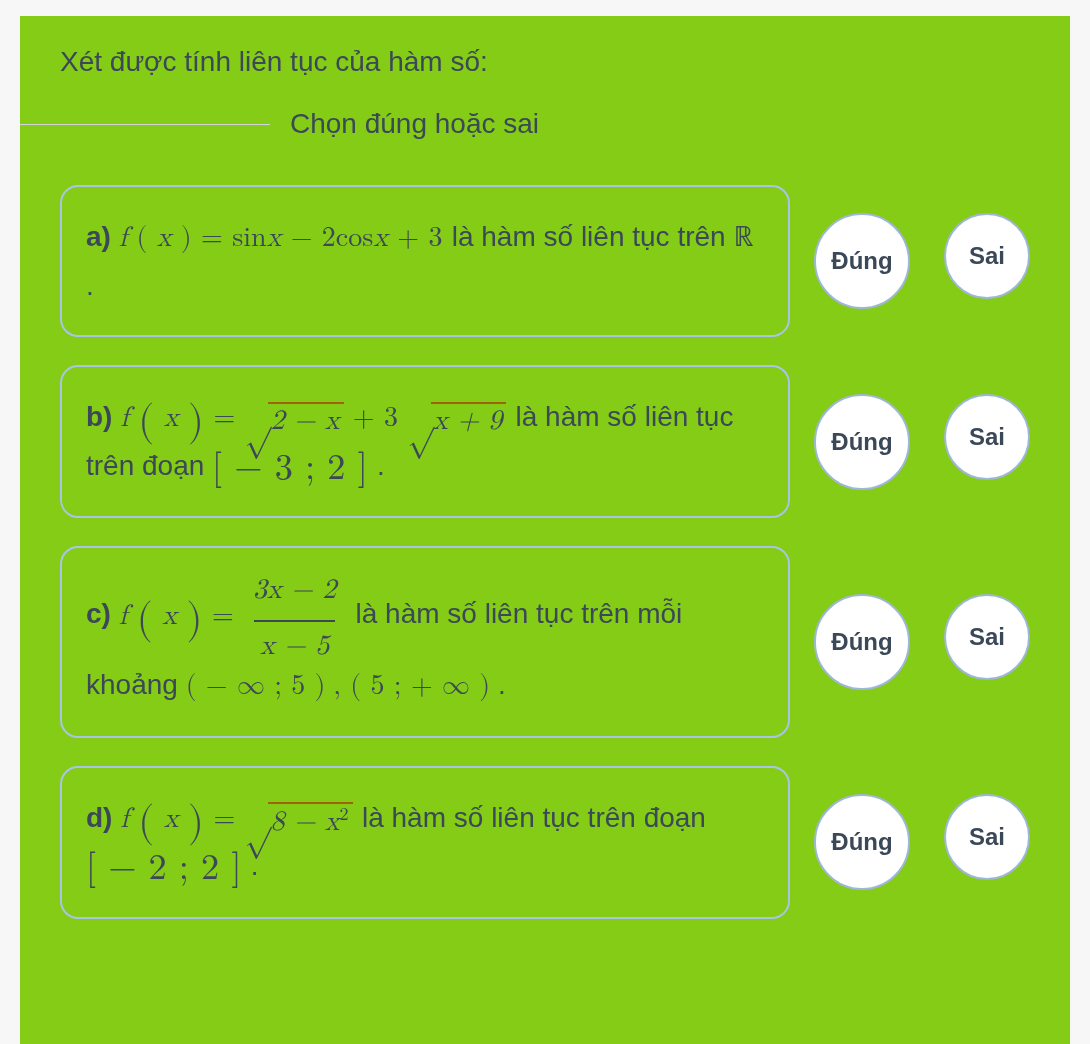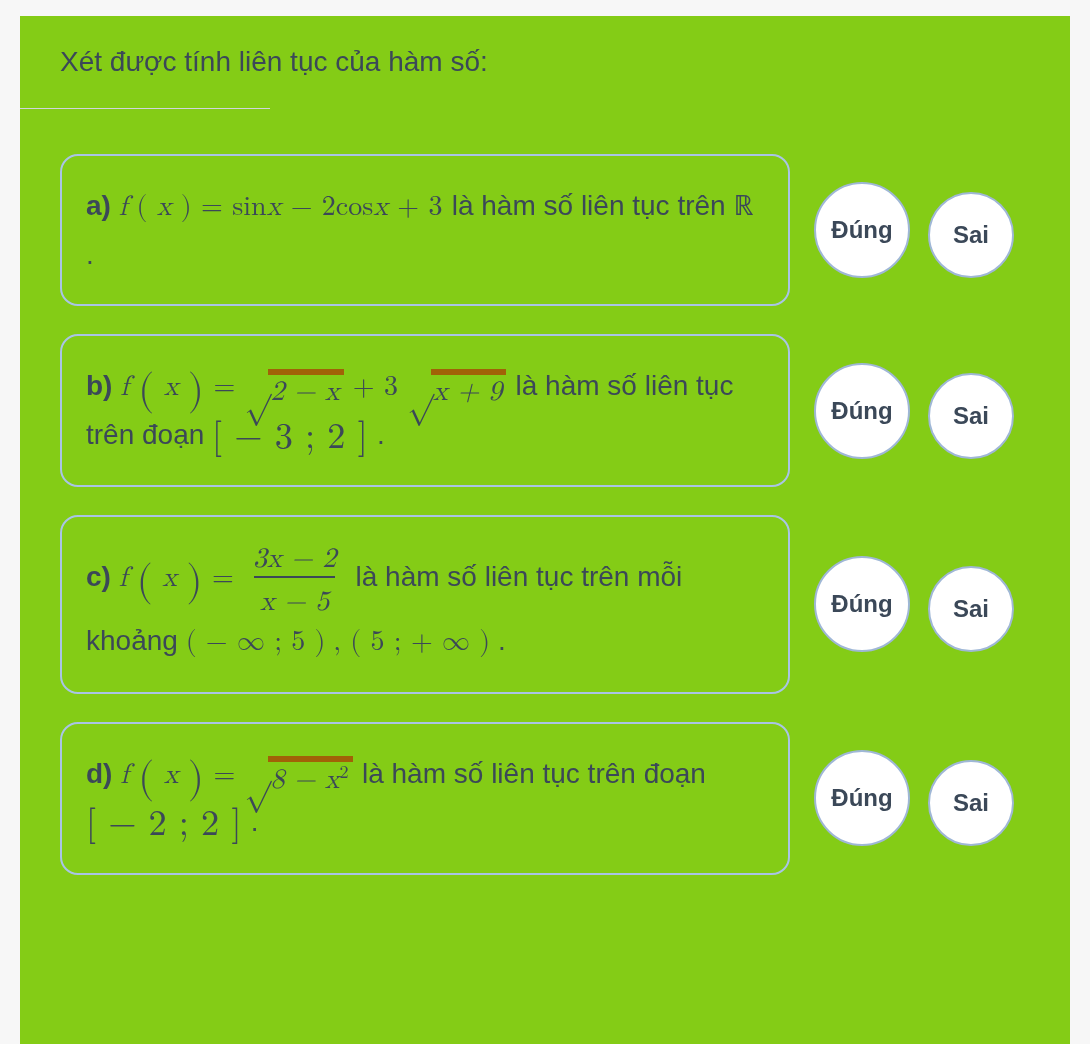--- a/index.html
+++ b/index.html
@@ -60,22 +60,22 @@
     line-height: 1.7;
     min-height: 140px;
     display: flex;
     align-items: center;
   }
   .option-content {
     width: 100%;
   }
   .buttons {
     display: flex;
-    gap: 18px;
-    align-items: flex-end;
+    gap: 34px;
+    align-items: flex-start;
   }
   .circle-btn {
     width: 96px;
     height: 96px;
     border: 2px solid #9fb7d6;
     border-radius: 50%;
     background: #ffffff;
     display: flex;
     align-items: center;
     justify-content: center;
@@ -104,31 +104,32 @@
     align-items: flex-start;
     vertical-align: middle;
   }
   .sqrt .radical {
     font-style: normal;
     font-size: 1.15em;
     line-height: 1;
     margin-right: -3px;
   }
   .sqrt .radicand {
-    border-top: 6px solid #a16207;
+    border-top: 2px solid #a16207;
     padding: 0 4px 0 2px;
     line-height: 1.2;
   }
   .frac {
     display: inline-flex;
     flex-direction: column;
     align-items: center;
     vertical-align: middle;
     margin: 0 4px;
     line-height: 1.1;
+    gap: 13px;
   }
   .frac .num {
     padding: 0 6px 2px 6px;
   }
   .frac .den {
     border-top: 2px solid #3b4858;
     padding: 8px 6px 0 6px;
   }
   .big-paren {
     font-size: 1.5em;
@@ -147,20 +148,21 @@
 </style>
 </head>
 <body>
 
 <div class="container">
 
   <div class="question-title">Xét được tính liên tục của hàm số:</div>
 
   <div class="divider-row">
     <div class="divider-line"></div>
+    <div class="divider-text">Chọn đúng hoặc sai</div>
   </div>
 
   <div class="options">
 
     <div class="option-row">
       <div class="option-box">
         <div class="option-content">
           <span class="label-bold">a)</span>
           <span class="math">
             <span>f</span>

